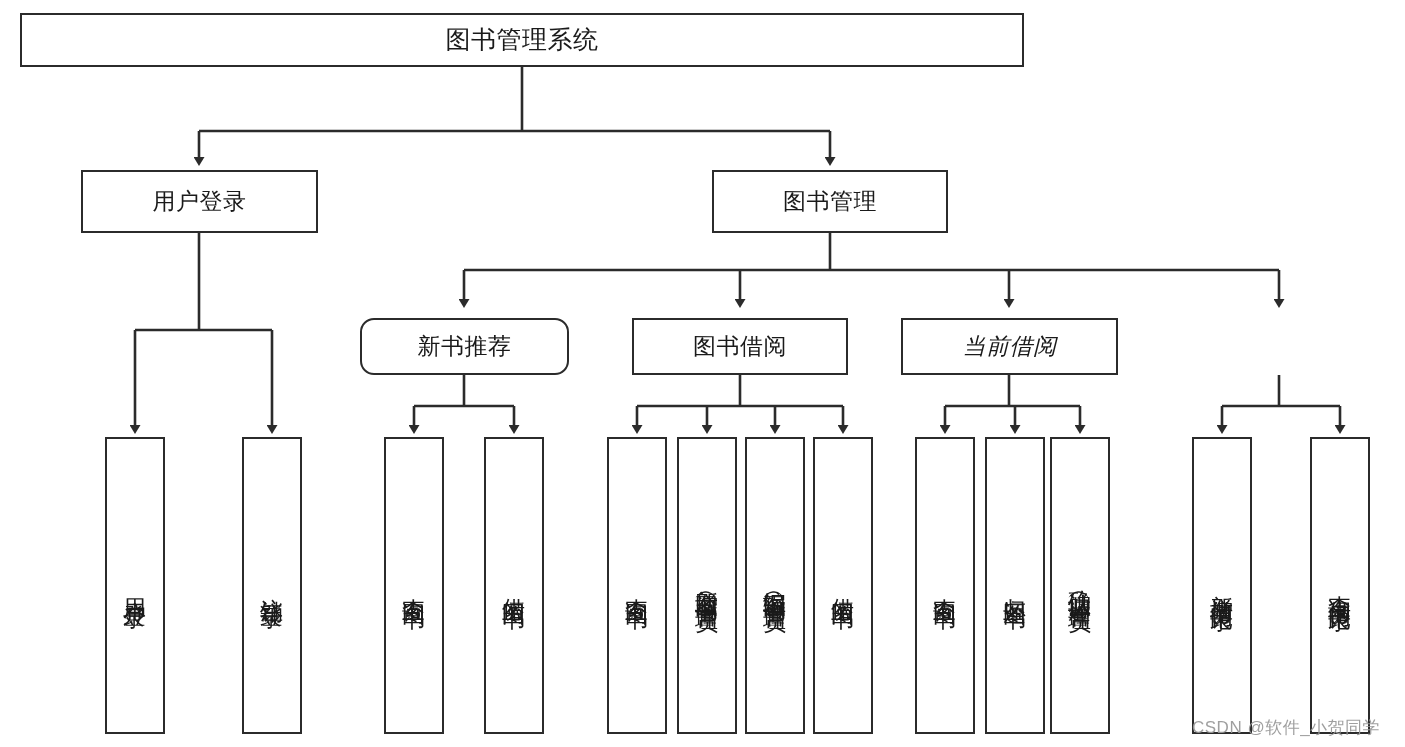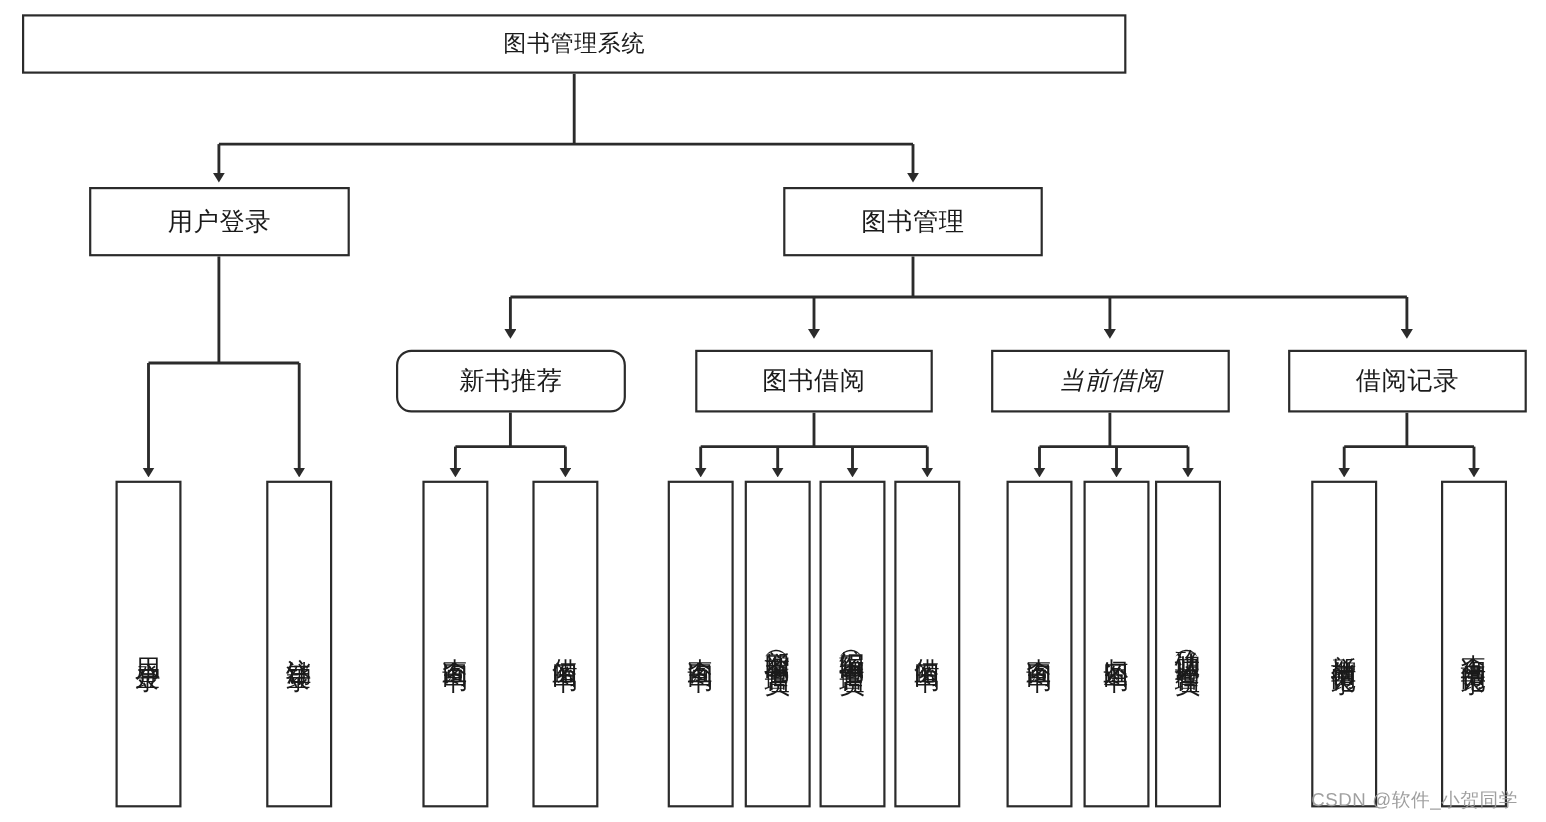--- a/index.html
+++ b/index.html
@@ -48,21 +48,21 @@
   }
   .node.vert .vtext {
     writing-mode: vertical-rl;
     text-orientation: upright;
     letter-spacing: 3px;
     line-height: 1.05;
     white-space: nowrap;
     display: block;
   }
   .node.root {
-    font-size: 21px;
+    font-size: 25px;
   }
   .watermark {
     position: absolute;
     font-size: 17px;
     color: #9a9a9a;
     white-space: nowrap;
     letter-spacing: 0.5px;
     opacity: 0.95;
   }
 </style>
@@ -134,23 +134,20 @@
 
   <div class="node horiz" style="left:360px; top:318px; width:209px; height:57px;border-radius:14px;">
     <span>新书推荐</span>
   </div>
   <div class="node horiz" style="left:632px; top:318px; width:216px; height:57px;">
     <span>图书借阅</span>
   </div>
   <div class="node horiz" style="left:901px; top:318px; width:217px; height:57px;font-style:italic;">
     <span>当前借阅</span>
   </div>
-  <div class="node horiz" style="left:1171px; top:318px; width:217px; height:57px;">
-    <span>借阅记录</span>
-  </div>
 
   <div class="node vert" style="left:105px; top:437px; width:60px; height:297px;">
     <span class="vtext">用户登录</span>
   </div>
   <div class="node vert" style="left:242px; top:437px; width:60px; height:297px;">
     <span class="vtext">注销登录</span>
   </div>
 
   <div class="node vert" style="left:384px; top:437px; width:60px; height:297px;">
     <span class="vtext">查询图书</span>

